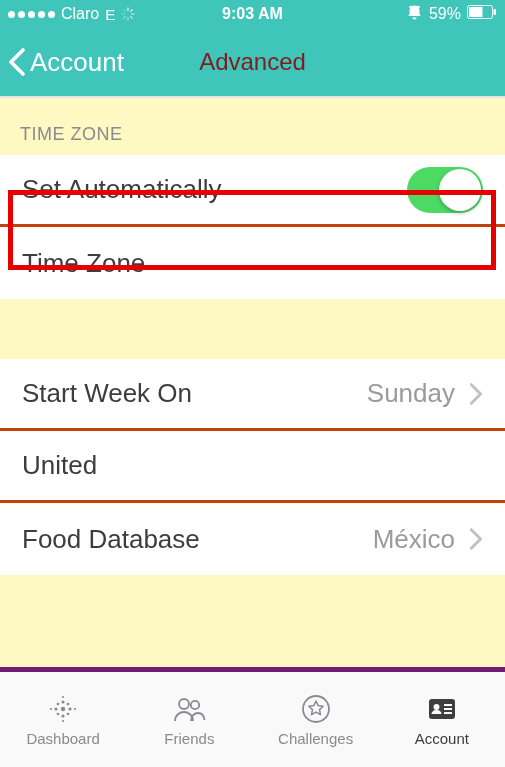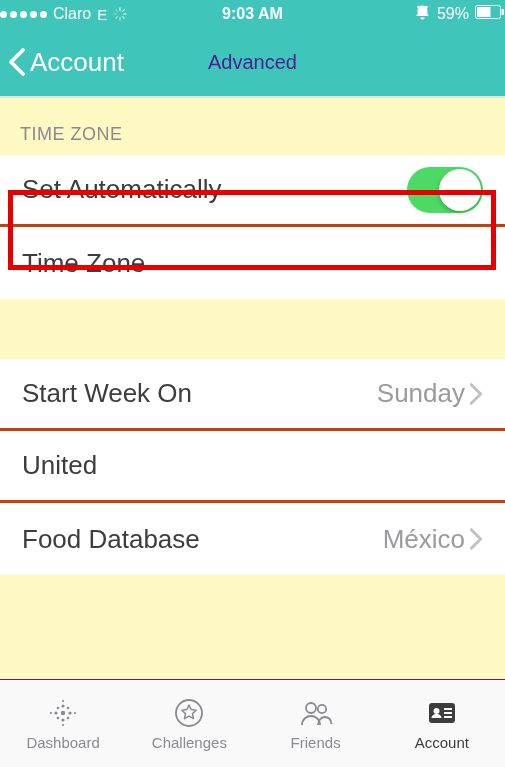--- a/index.html
+++ b/index.html
@@ -1,48 +1,48 @@
 <!DOCTYPE html>
 <html><head>
 <meta charset="utf-8">
 <style>
   * { box-sizing: border-box; margin: 0; padding: 0; }
   html, body { width: 505px; height: 767px; font-family: -apple-system, "Helvetica Neue", Helvetica, Arial, sans-serif; background: #efeff4; overflow: hidden; }
   .screen { width: 505px; height: 767px; display: flex; flex-direction: column; position: relative; }
 
-  .status-bar { height: 28px; background: #40c5bb; color: #fff; display: flex; align-items: center; justify-content: space-between; padding: 0 0; font-size: 16px; font-weight: 500; }
+  .status-bar { height: 28px; background: #40c5bb; color: #fff; display: flex; align-items: center; justify-content: space-between; padding: 0 8px; font-size: 16px; font-weight: 500; }
   .status-left, .status-right { display: flex; align-items: center; gap: 6px; }
   .status-center { position: absolute; left: 50%; transform: translateX(-50%); font-weight: 700; }
   .dots { display: flex; gap: 3px; }
   .dot { width: 7px; height: 7px; border-radius: 50%; background: #fff; }
   .carrier { font-size: 16px; }
   .net { font-size: 15px; }
 
   .nav-bar { height: 70px; background: #40c5bb; display: flex; align-items: center; position: relative; border-bottom: 2px solid #e5e5e7; }
   .back { display: flex; align-items: center; gap: 4px; color: #fff; font-size: 26px; font-weight: 300; padding-left: 8px; cursor: pointer; }
-  .nav-title { position: absolute; left: 50%; transform: translateX(-50%); color: #4c1d95; font-size: 20px; font-weight: 500; }
+  .nav-title { position: absolute; left: 50%; transform: translateX(-50%); color: #7f1d1d; font-size: 24px; font-weight: 500; }
 
   .content { flex: 1; overflow-y: auto; background: #fef9c3; }
   .section-header { padding: 26px 20px 10px 20px; color: #8a8a8f; font-size: 18px; letter-spacing: 0.5px; }
 
   .group { background: #fff; }
   .row { display: flex; align-items: center; justify-content: space-between; min-height: 72px; padding: 0 22px; border-bottom: 3px solid #c2410c; }
   .row:last-child { border-bottom: none; }
   .row-label { font-size: 26px; color: #3d3d3d; font-weight: 400; }
   .row-value { font-size: 26px; color: #9a9a9f; font-weight: 400; }
-  .row-right { display: flex; align-items: center; gap: 4px; }
+  .row-right { display: flex; align-items: center; gap: 14px; }
 
   .toggle { width: 76px; height: 46px; border-radius: 23px; background: #4cd964; position: relative; cursor: pointer; }
   .toggle-knob { width: 42px; height: 42px; border-radius: 50%; background: #fff; position: absolute; top: 2px; right: 2px; box-shadow: 0 2px 4px rgba(0,0,0,0.25); }
 
   .chev { color: #c0c0c5; }
 
   .highlight { position: absolute; border: 5px solid #e60000; pointer-events: none; }
 
-  .tab-bar { height: 88px; background: #f9f9fa; border-top: 1px solid #701a75; display: flex; }
+  .tab-bar { height: 100px; background: #f9f9fa; border-top: 5px solid #701a75; display: flex; }
   .tab { flex: 1; display: flex; flex-direction: column; align-items: center; justify-content: center; gap: 4px; color: #8a8a8f; font-size: 15px; cursor: pointer; }
   .tab.active { color: #3d3d3d; }
   .tab svg { width: 40px; height: 34px; }
 
   .spinner {
     width: 14px; height: 14px;
     display: inline-block;
   }
 </style>
 </head>
@@ -164,36 +164,36 @@
           <circle cx="20" cy="5" r="1.1"></circle>
             <circle cx="20" cy="29" r="1.1"></circle>
           <circle cx="8" cy="17" r="1.1"></circle>
             <circle cx="32" cy="17" r="1.1"></circle>
         </g>
       </svg>
       <span>Dashboard</span>
     </div>
     <div class="tab">
       <svg viewBox="0 0 40 34">
-        <circle cx="20" cy="17" r="13" fill="none" stroke="#8a8a8f" stroke-width="1.8"></circle>
-        <path d="M20 9 l2.2 4.6 5 .6 -3.7 3.4 1 5 -4.5-2.5 -4.5 2.5 1-5 -3.7-3.4 5-.6z" fill="none" stroke="#8a8a8f" stroke-width="1.5" stroke-linejoin="round"></path>
-      </svg>
-      <span>Challenges</span>
-    </div>
-    <div class="tab">
-      <svg viewBox="0 0 40 34">
         <g fill="none" stroke="#8a8a8f" stroke-width="1.8">
           <circle cx="15" cy="12" r="5"></circle>
             <circle cx="26" cy="13" r="4.2"></circle>
           <path d="M6 29 c0-6 5-9 9-9 s9 3 9 9"></path>
           <path d="M22 29 c0-5 3.5-8 7-8 s6 2.5 6.5 7"></path>
         </g>
       </svg>
       <span>Friends</span>
     </div>
+    <div class="tab">
+      <svg viewBox="0 0 40 34">
+        <circle cx="20" cy="17" r="13" fill="none" stroke="#8a8a8f" stroke-width="1.8"></circle>
+        <path d="M20 9 l2.2 4.6 5 .6 -3.7 3.4 1 5 -4.5-2.5 -4.5 2.5 1-5 -3.7-3.4 5-.6z" fill="none" stroke="#8a8a8f" stroke-width="1.5" stroke-linejoin="round"></path>
+      </svg>
+      <span>Challenges</span>
+    </div>
     <div class="tab active">
       <svg viewBox="0 0 40 34">
         <rect x="7" y="7" width="26" height="20" rx="3" fill="#3d3d3d"></rect>
         <circle cx="14.5" cy="15" r="3" fill="#f9f9fa"></circle>
         <path d="M9.5 22 c0-2.5 2.5-4 5-4 s5 1.5 5 4z" fill="#f9f9fa"></path>
         <rect x="22" y="12" width="8" height="2" fill="#f9f9fa"></rect>
         <rect x="22" y="16" width="8" height="2" fill="#f9f9fa"></rect>
         <rect x="22" y="20" width="8" height="2" fill="#f9f9fa"></rect>
       </svg>
       <span>Account</span>

